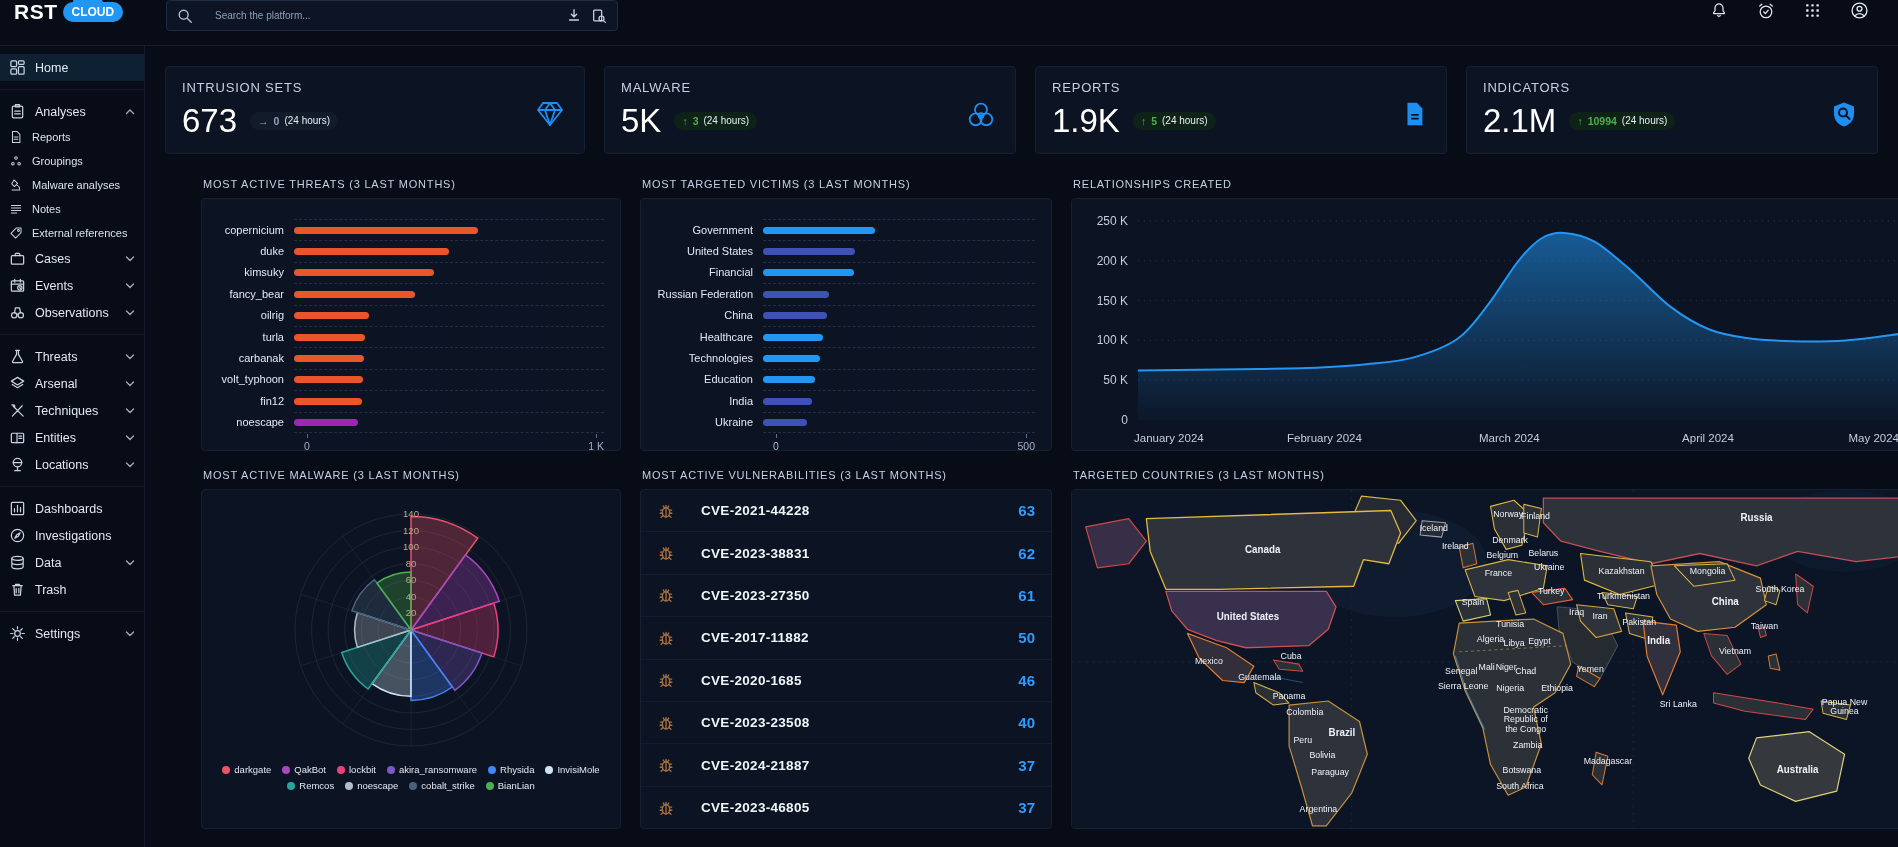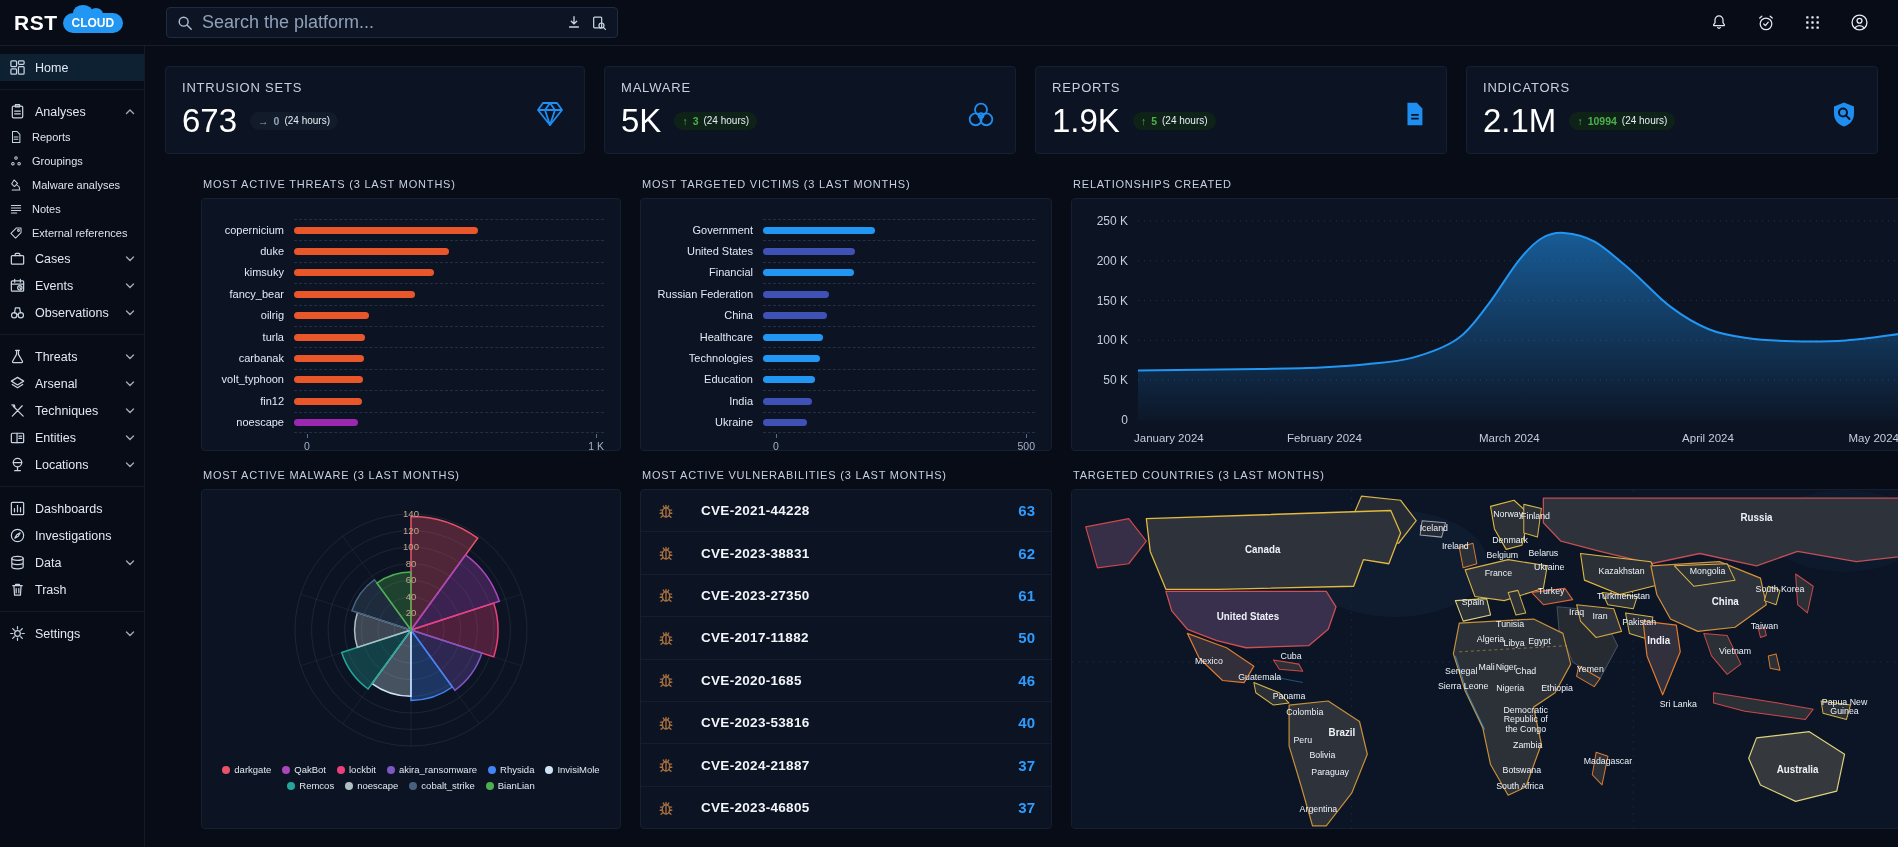--- a/index.html
+++ b/index.html
@@ -1,33 +1,33 @@
 <!DOCTYPE html>
 <html><head>
 <meta charset="utf-8">
 <style>
   * { margin:0; padding:0; box-sizing:border-box; }
   html,body { width:1898px; height:847px; overflow:hidden; background:#070c17; color:#e8edf5;
     font-family:"Liberation Sans", sans-serif; }
   
   .topbar { position:fixed; top:0; left:0; width:1898px; height:46px; background:#070c17;
-    border-bottom:1px solid #151d2e; display:flex; align-items:center; padding:0 14px; z-index:9; }
+    border-bottom:1px solid #151d2e; display:flex; align-items:flex-start; padding:0 14px; z-index:9; }
   .logo { width:132px; display:flex; align-items:center; gap:5px; }
   .logo-rst { font-size:21px; font-weight:bold; color:#fff; letter-spacing:.5px; }
   .logo-cloud { background:#2196f3; color:#fff; font-size:12px; font-weight:bold; padding:3px 9px;
     border-radius:11px; position:relative; }
   .logo-cloud::before { content:""; position:absolute; top:-8px; left:10px; width:20px; height:16px;
     background:#2196f3; border-radius:50%; }
   .logo-cloud::after { content:""; position:absolute; top:-5px; left:26px; width:14px; height:12px;
     background:#2196f3; border-radius:50%; }
   .logo-cloud span { position:relative; z-index:1; }
   .searchbox { margin-left:20px; width:452px; height:31px; background:#0d1524; border:1px solid #1e2b44;
     border-radius:4px; display:flex; align-items:center; padding:0 10px; gap:9px; }
-  .searchbox input { flex:1; background:transparent; border:none; outline:none; color:#c2410c; font-size:18px;
-    font-family:"Liberation Sans", sans-serif; }
+  .searchbox input { flex:1; background:transparent; border:none; outline:none; color:#c2410c; font-size:10px;
+    font-family:"Liberation Sans", sans-serif;margin-left:13px; }
   .searchbox input::placeholder { color:#8fa0b8; }
   .header-actions { margin-left:auto; display:flex; align-items:center; gap:27px; padding-right:14px; }
   .hicon { cursor:pointer; display:flex; }
   
   .shell { display:flex; padding-top:46px; height:847px;border-radius:13px; }
   aside { width:145px; min-width:145px; border-right:1px solid #131b2b; padding-top:8px; }
   .side-item { display:flex; align-items:center; height:27px; padding:0 9px; gap:9px; color:#e2e8f2;
     font-size:12.5px; cursor:pointer; white-space:nowrap; }
   .side-item.sub { font-size:11px; height:24px; color:#dbe3ee; }
   .side-item.sub svg { width:14px; height:14px; }
@@ -765,21 +765,21 @@
               <span class="vname">CVE-2020-1685</span>
               <span class="vval">46</span>
             </div>
             <div class="vrow">
               <span style="display:flex">
                 <svg width="18" height="18" viewBox="0 0 16 16" fill="none" stroke="#a8713f" stroke-width="1.2" stroke-linecap="round">
                   <ellipse cx="8" cy="9.2" rx="3.3" ry="4.1"></ellipse>
                   <path d="M8 5.1V3M5.6 3.6l1 1.6M10.4 3.6l-1 1.6M3 7.2h2M2.8 10h2.3M13 7.2h-2M13.2 10h-2.3M3.6 13.6l1.8-1.6M12.4 13.6l-1.8-1.6M8 5.4v7.6"></path>
                 </svg>
               </span>
-              <span class="vname">CVE-2023-53816</span>
+              <span class="vname">CVE-2023-23508</span>
               <span class="vval">40</span>
             </div>
             <div class="vrow">
               <span style="display:flex">
                 <svg width="18" height="18" viewBox="0 0 16 16" fill="none" stroke="#a8713f" stroke-width="1.2" stroke-linecap="round">
                   <ellipse cx="8" cy="9.2" rx="3.3" ry="4.1"></ellipse>
                   <path d="M8 5.1V3M5.6 3.6l1 1.6M10.4 3.6l-1 1.6M3 7.2h2M2.8 10h2.3M13 7.2h-2M13.2 10h-2.3M3.6 13.6l1.8-1.6M12.4 13.6l-1.8-1.6M8 5.4v7.6"></path>
                 </svg>
               </span>
               <span class="vname">CVE-2024-21887</span>

